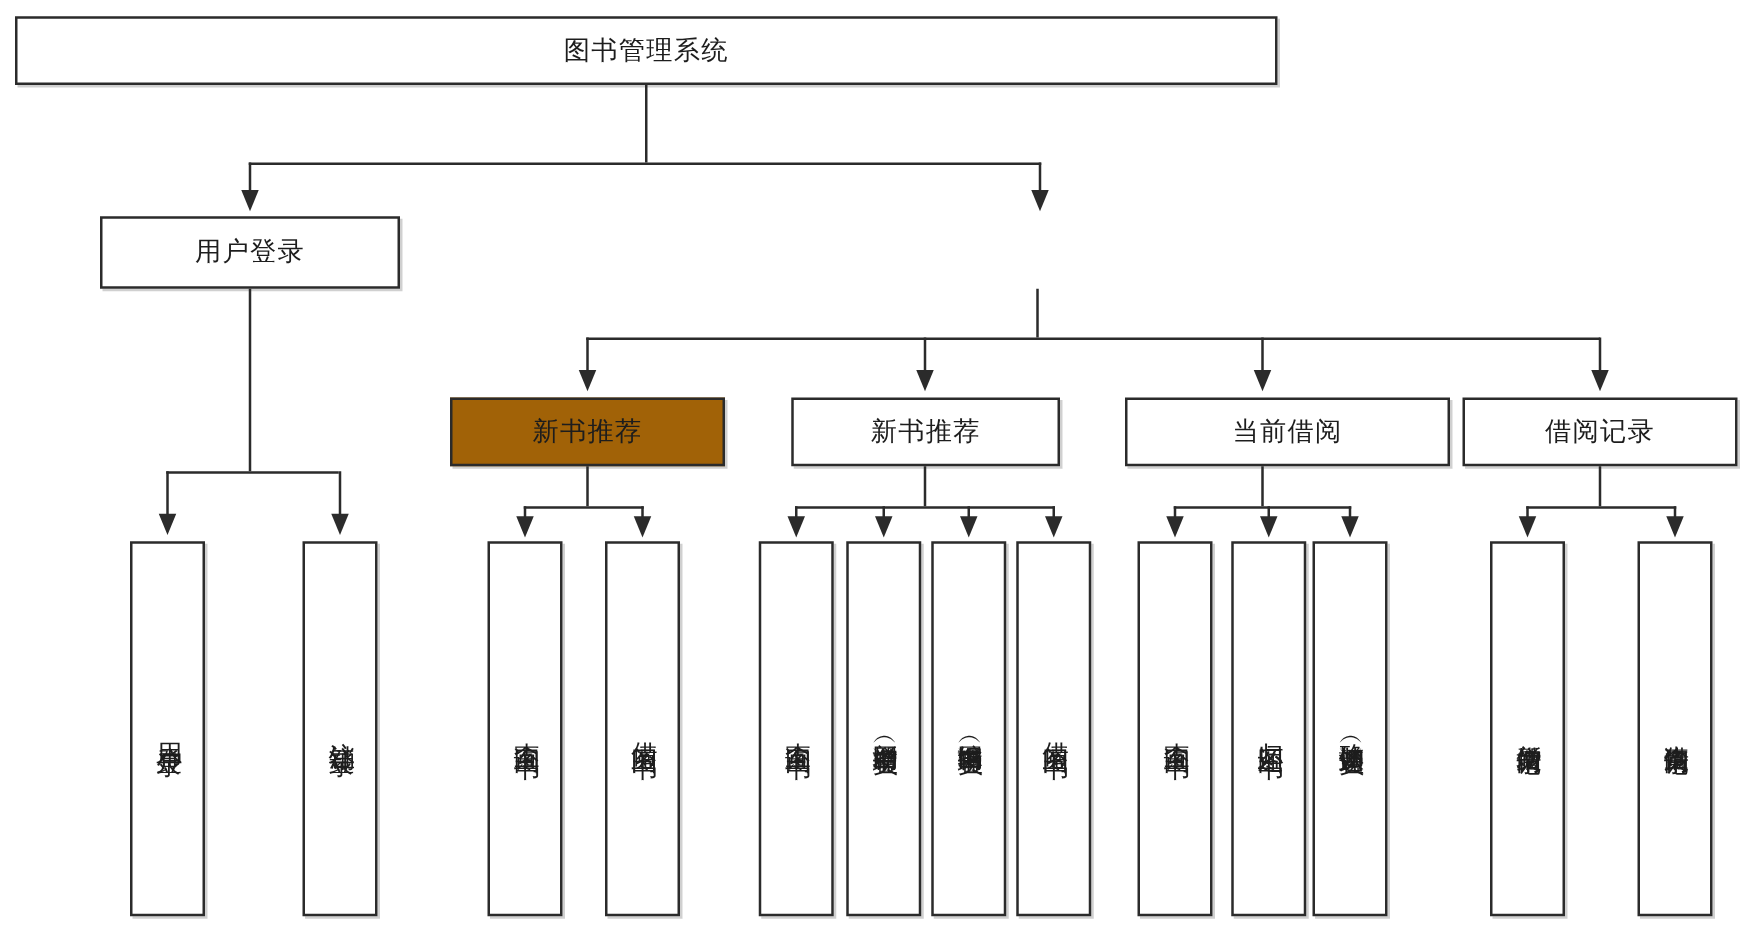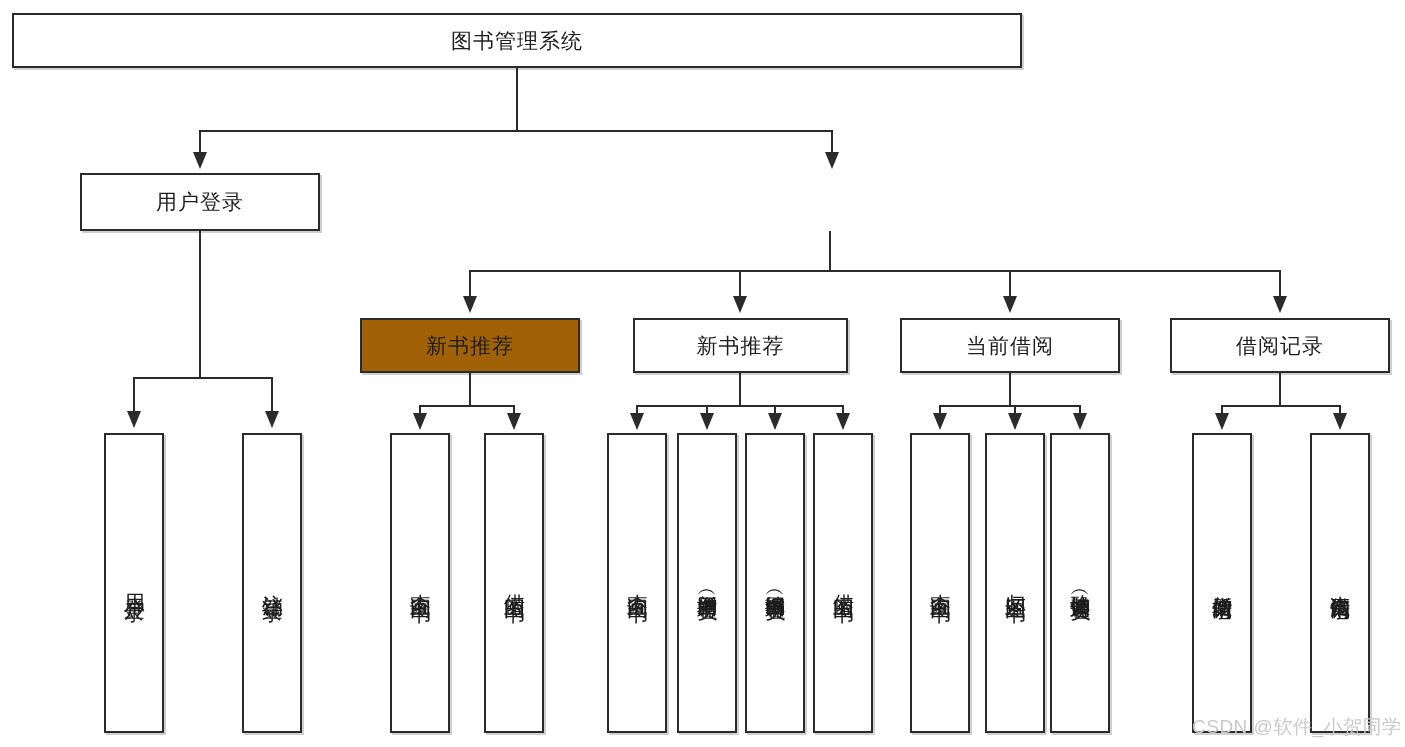--- a/index.html
+++ b/index.html
@@ -116,21 +116,21 @@
   <div class="arrow" style="left: 1003px; top: 296px; border-top-color: rgb(43, 43, 43);"></div>
   <div class="vline" style="left: 1279px; top: 270px; height: 28px; background: rgb(43, 43, 43);"></div>
   <div class="arrow" style="left: 1273px; top: 296px; border-top-color: rgb(43, 43, 43);"></div>
 
   <div class="node horiz" id="node-l3-0" style="left: 360px; top: 318px; width: 220px; height: 55px; border-color: rgb(43, 43, 43); background: #a16207; color: rgb(29, 29, 29);">
     <span>新书推荐</span>
   </div>
   <div class="node horiz" id="node-l3-1" style="left: 633px; top: 318px; width: 215px; height: 55px; border-color: rgb(43, 43, 43); background: rgb(255, 255, 255); color: rgb(29, 29, 29);">
     <span>新书推荐</span>
   </div>
-  <div class="node horiz" id="node-l3-2" style="left: 900px; top: 318px; width: 220px; height: 55px; border-color: rgb(43, 43, 43); background: rgb(255, 255, 255); color: rgb(29, 29, 29);">
+  <div class="node horiz" id="node-l3-2" style="left: 900px; top: 318px; width: 260px; height: 55px; border-color: rgb(43, 43, 43); background: rgb(255, 255, 255); color: rgb(29, 29, 29);">
     <span>当前借阅</span>
   </div>
   <div class="node horiz" id="node-l3-3" style="left: 1170px; top: 318px; width: 220px; height: 55px; border-color: rgb(43, 43, 43); background: rgb(255, 255, 255); color: rgb(29, 29, 29);">
     <span>借阅记录</span>
   </div>
 
   <div class="vline" style="left: 469px; top: 373px; height: 32px; background: rgb(43, 43, 43);"></div>
   <div class="hline" style="left: 419px; top: 405px; width: 96px; background: rgb(43, 43, 43);"></div>
   <div class="vline" style="left: 419px; top: 405px; height: 10px; background: rgb(43, 43, 43);"></div>
   <div class="arrow" style="left: 413px; top: 413px; border-top-color: rgb(43, 43, 43);"></div>
@@ -197,15 +197,14 @@
   <div class="node vert tall-text" id="leaf-10" style="left: 1050px; top: 433px; width: 60px; height: 300px; border-color: rgb(43, 43, 43); background: rgb(255, 255, 255); color: rgb(29, 29, 29);">
       <span>确认归还（管理员）</span>
     </div>
   <div class="node vert tall-text" id="leaf-11" style="left: 1192px; top: 433px; width: 60px; height: 300px; border-color: rgb(43, 43, 43); background: rgb(255, 255, 255); color: rgb(29, 29, 29);">
       <span>新增借阅记录</span>
     </div>
   <div class="node vert tall-text" id="leaf-12" style="left: 1310px; top: 433px; width: 60px; height: 300px; border-color: rgb(43, 43, 43); background: rgb(255, 255, 255); color: rgb(29, 29, 29);">
       <span>查询借阅记录</span>
     </div>
 
-  <div id="watermark" style="left: 1192px; top: 714px; color: rgb(201, 201, 201);">CSDN @软件_小贺同学</div>
 
 </div>
 
 </body></html>

